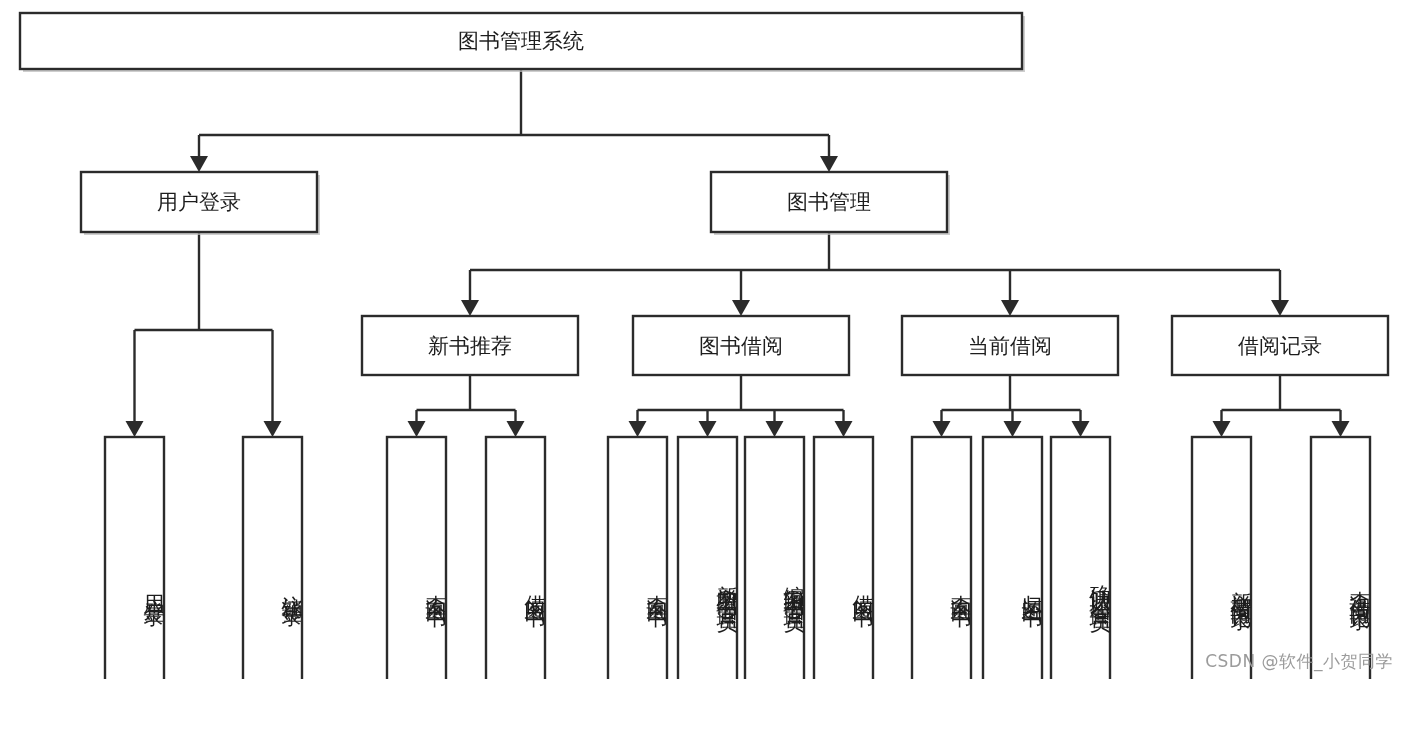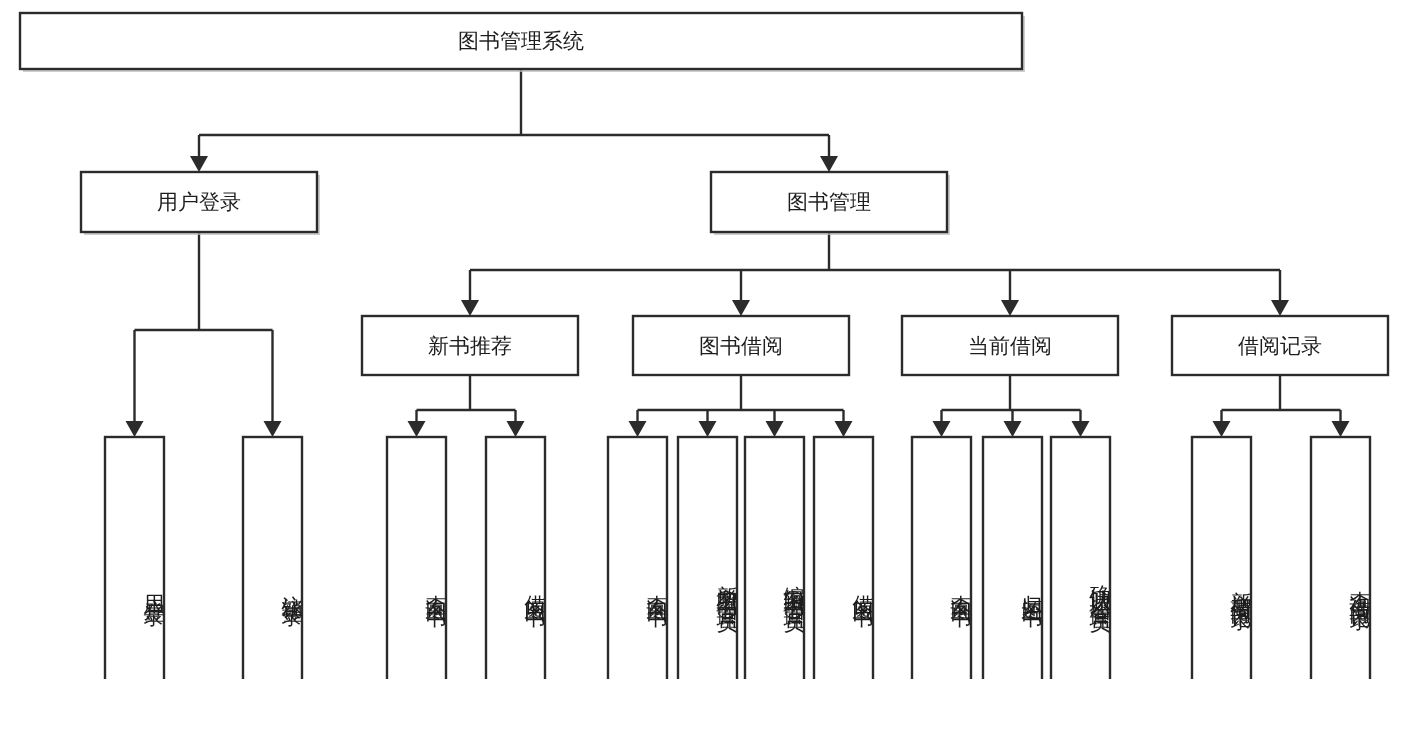--- a/index.html
+++ b/index.html
@@ -178,13 +178,14 @@
       <div class="vlabel" style="left: 678px; width: 59px; height: 225px; top: 473px;">新增图书（管理员）</div>
       <div class="vlabel" style="left: 745px; width: 59px; height: 225px; top: 473px;">编辑图书（管理员）</div>
       <div class="vlabel" style="left: 814px; width: 59px; height: 100px; top: 535.5px;">借阅图书</div>
       <div class="vlabel" style="left: 912px; width: 59px; height: 100px; top: 535.5px;">查询图书</div>
       <div class="vlabel" style="left: 983px; width: 59px; height: 100px; top: 535.5px;">归还图书</div>
       <div class="vlabel" style="left: 1051px; width: 59px; height: 225px; top: 473px;">确认归还（管理员）</div>
       <div class="vlabel" style="left: 1192px; width: 59px; height: 150px; top: 510.5px;">新增借阅记录</div>
       <div class="vlabel" style="left: 1311px; width: 59px; height: 150px; top: 510.5px;">查询借阅记录</div>
     </div>
 
+  <div class="watermark">CSDN @软件_小贺同学</div>
 </div>
 
 </body></html>

